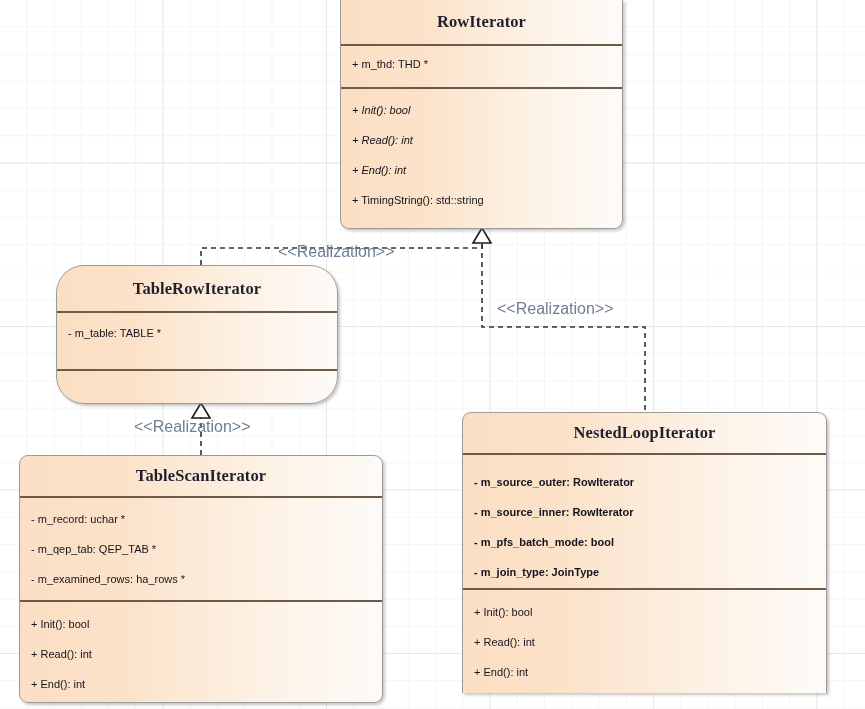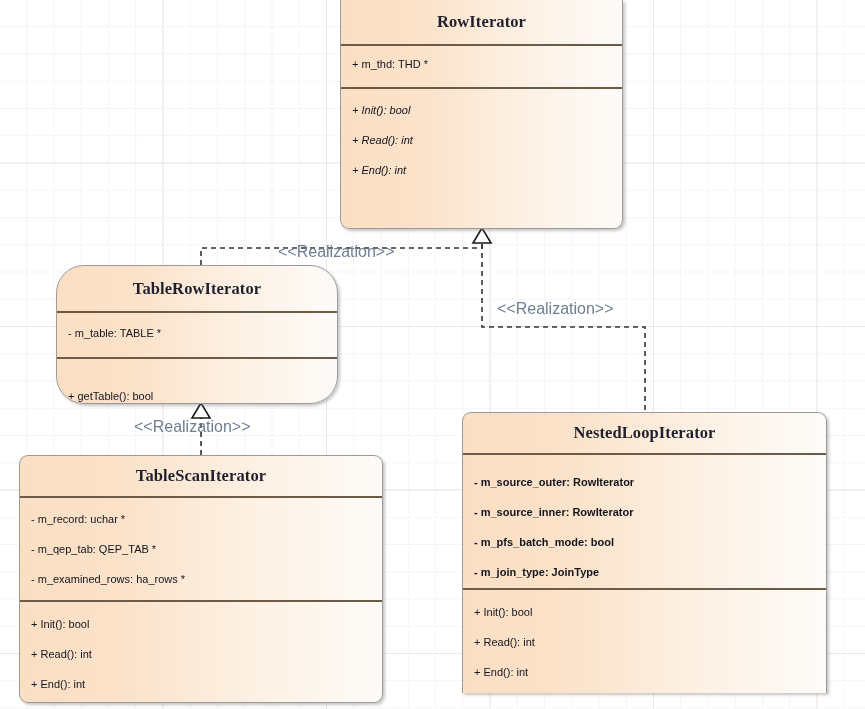--- a/index.html
+++ b/index.html
@@ -134,26 +134,27 @@
 
   <div class="uml-class clip-top" id="box-row-iterator" style="left:340px; top:0px; width:283px; height:229px;">
     <div class="uml-title" style="height:44px;">RowIterator</div>
     <div class="uml-section" style="height:43px; padding-top:3px;">
       <div class="uml-row">+ m_thd: THD *</div>
     </div>
     <div class="uml-section" style="height:135px;">
       <div class="uml-row abstract">+ Init(): bool</div>
       <div class="uml-row abstract">+ Read(): int</div>
       <div class="uml-row abstract">+ End(): int</div>
+      <div class="uml-row">+ TimingString(): std::string</div>
     </div>
   </div>
 
   <div class="uml-class" id="box-table-row-iterator" style="left:56px; top:265px; width:282px; height:139px;border-radius:28px;">
     <div class="uml-title" style="height:45px;">TableRowIterator</div>
-    <div class="uml-section" style="height:46px; padding-top:5px;">
+    <div class="uml-section" style="height:58px; padding-top:5px;">
       <div class="uml-row">- m_table: TABLE *</div>
     </div>
     <div class="uml-section" style="height:47px; padding-top:22px;">
       <div class="uml-row">+ getTable(): bool</div>
     </div>
   </div>
 
   <div class="uml-class" id="box-table-scan-iterator" style="left:19px; top:455px; width:364px; height:248px;">
     <div class="uml-title" style="height:40px;">TableScanIterator</div>
     <div class="uml-section" style="height:104px; ">

